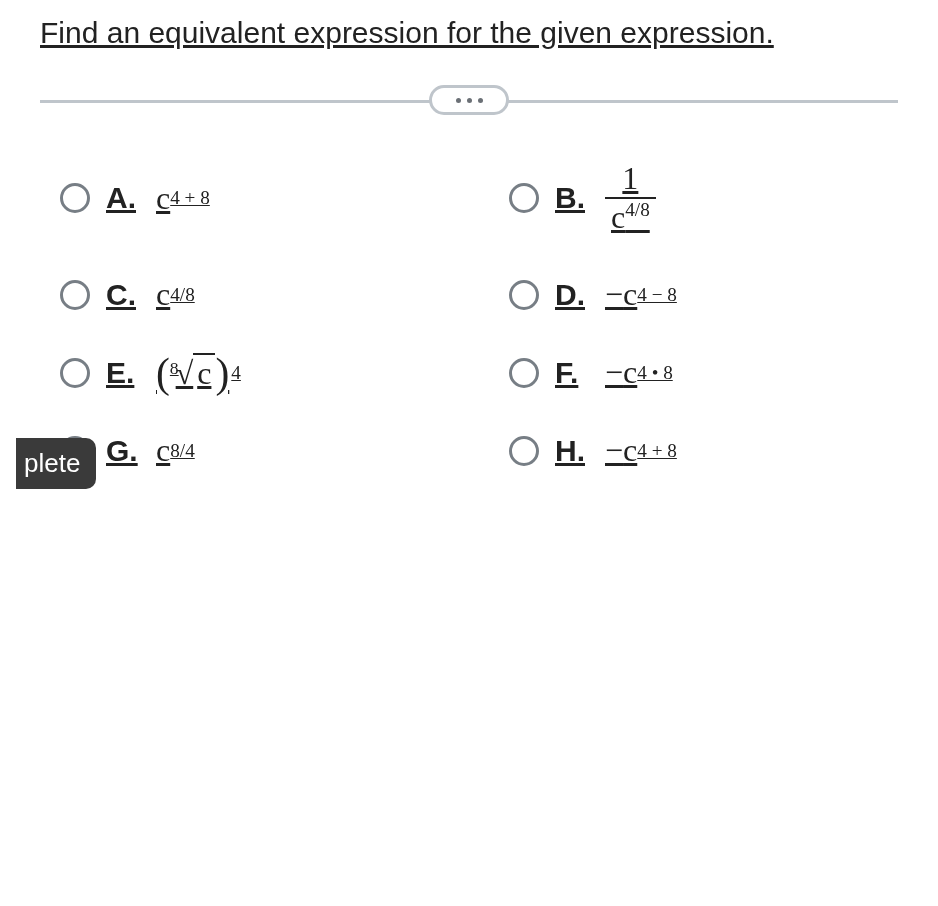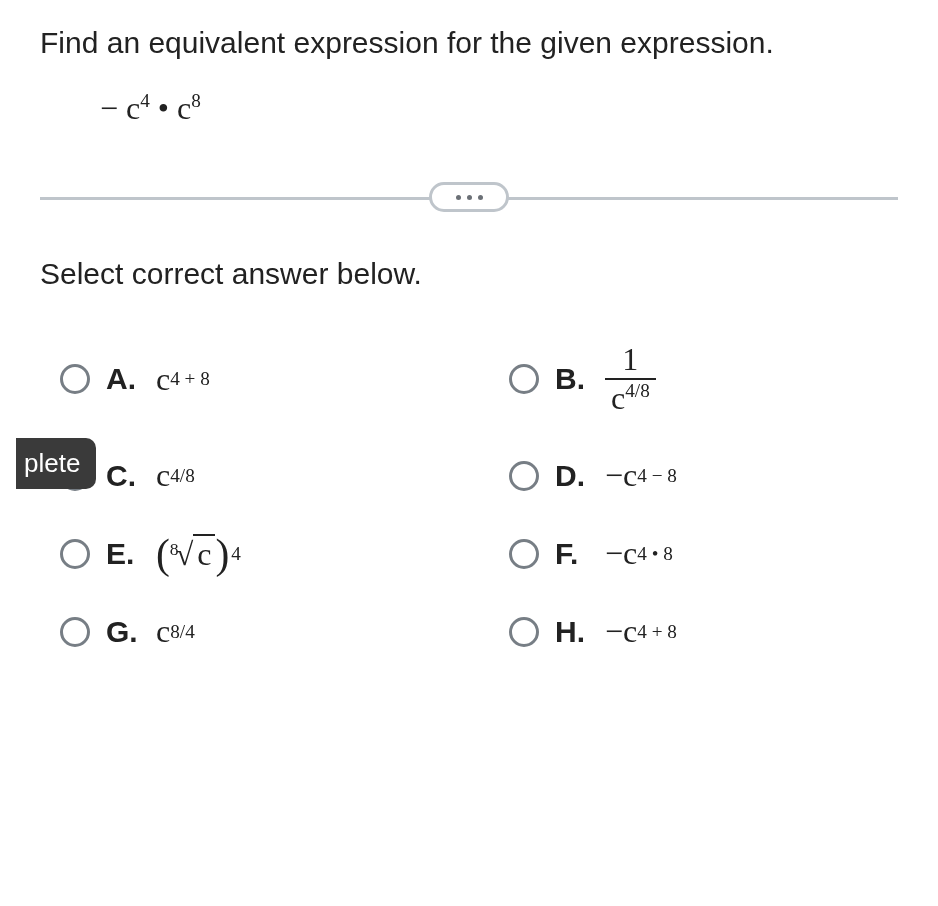--- a/index.html
+++ b/index.html
@@ -7,21 +7,22 @@
     margin: 0;
     padding: 0;
     font-family: Arial, Helvetica, sans-serif;
     background: #fff;
     width: 938px;
     height: 906px;
     position: relative;
     color: #222;
   }
   .container {
-    padding: 26px 40px;
+    padding: 16px 40px;
+    text-decoration: underline;
   }
   .question-text {
     font-size: 30px;
     margin-bottom: 30px;
   }
   .expression {
     font-size: 32px;
     margin-left: 60px;
     margin-bottom: 50px;
     font-family: 'Times New Roman', serif;
@@ -145,34 +146,30 @@
     font-size: 1.3em;
     line-height: 0;
   }
 </style>
 </head>
 <body>
 
 <div class="container">
   <div class="question-text">Find an equivalent expression for the given expression.</div>
 
-  <div class="expression">
-    <span>− c</span><span class="sup">4</span><span> • c</span><span class="sup">8</span>
-  </div>
 
   <div class="divider-wrap">
     <div class="divider-line"></div>
     <div class="divider-capsule">
       <span class="dot"></span>
       <span class="dot"></span>
       <span class="dot"></span>
     </div>
   </div>
 
-  <div class="instruction">Select correct answer below.</div>
 
   <div class="options-grid">
 
     <div class="option">
       <div class="radio"></div>
       <div class="opt-label">A.</div>
       <div class="opt-body">
         <span>c</span>
           <span class="sup">4 + 8</span>
       </div>

